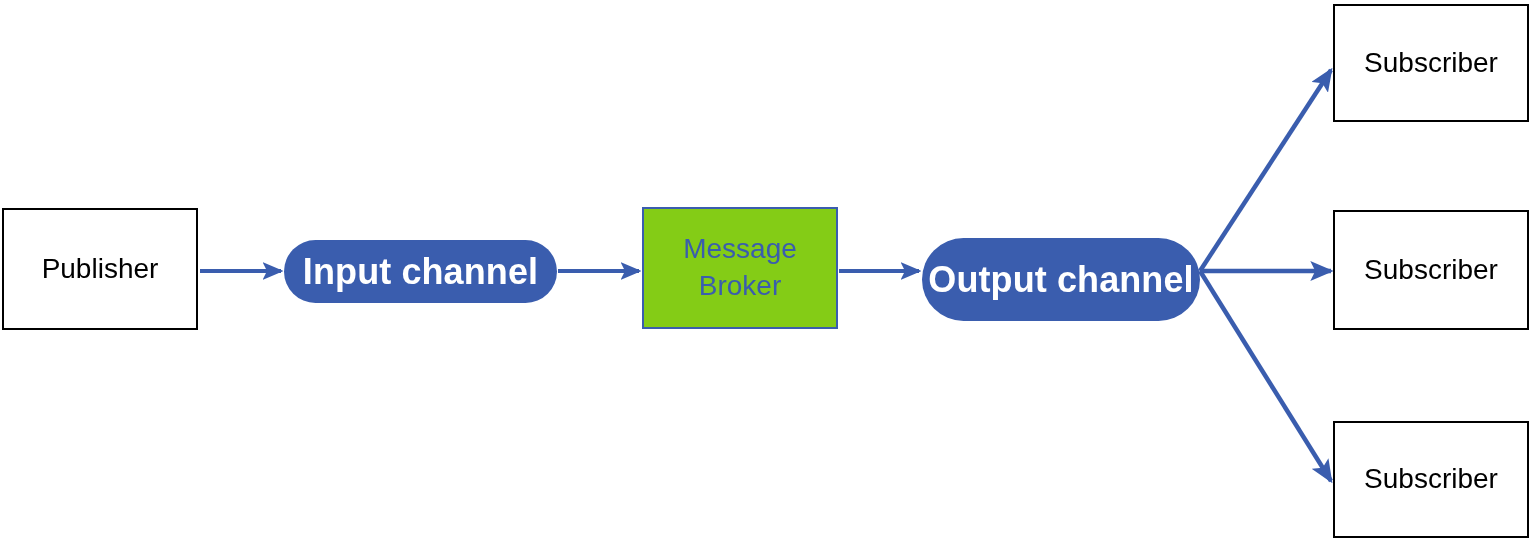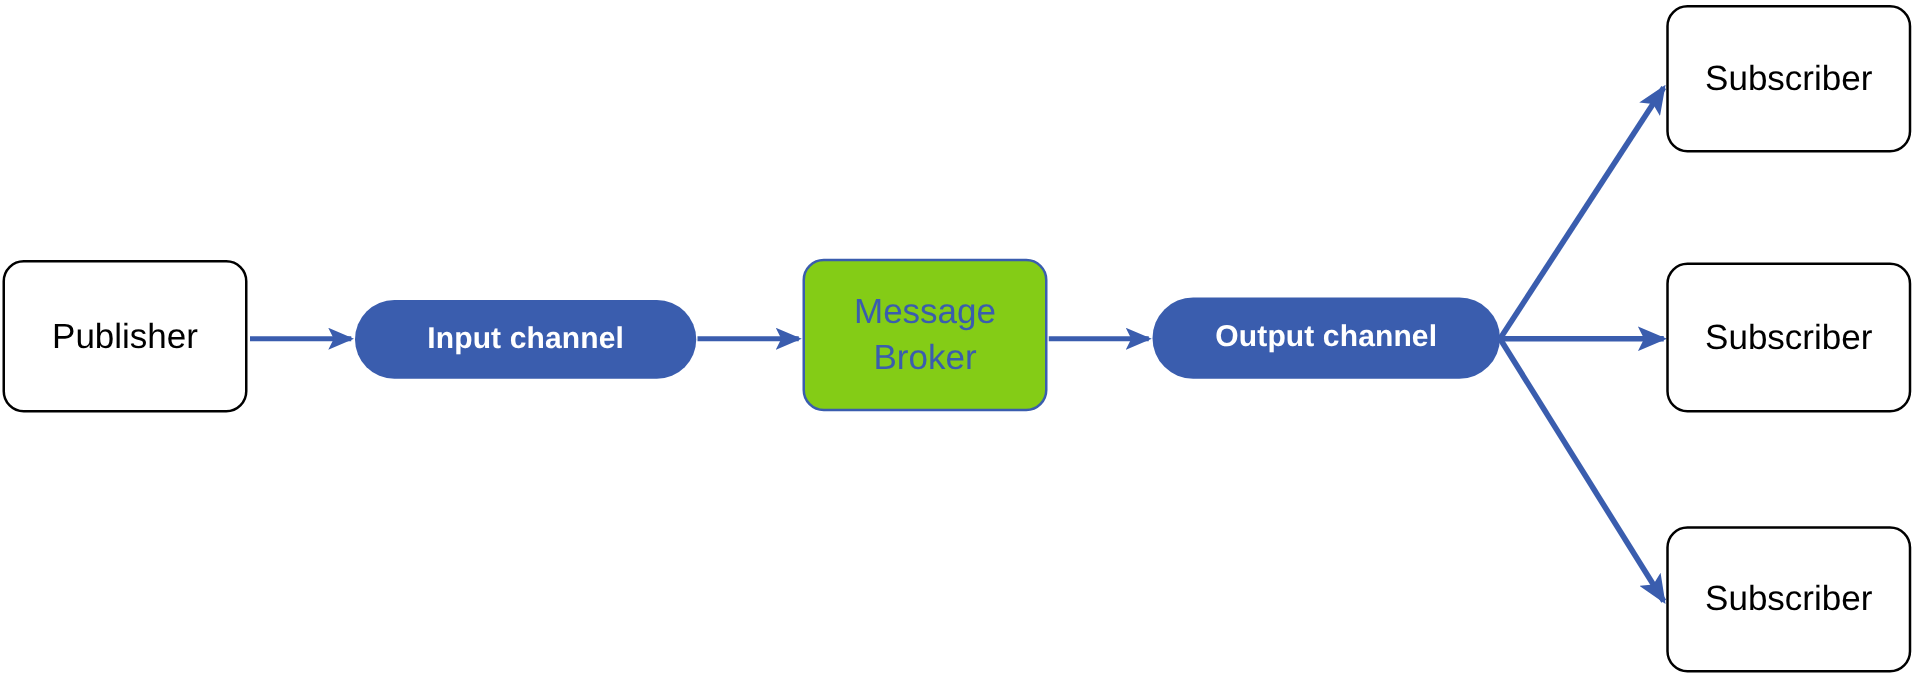--- a/index.html
+++ b/index.html
@@ -27,35 +27,34 @@
     height: 543px;
     pointer-events: none;
   }
   .node {
     position: absolute;
     box-sizing: border-box;
     display: flex;
     align-items: center;
     justify-content: center;
     text-align: center;
-    border-radius: 17px;
   }
   .plain-box {
     background: #ffffff;
     border: 2px solid #000000;
     color: #000000;
     font-size: 28px;
     font-weight: 400;
     line-height: 1.15;
   }
   .pill {
     background: #3a5dae;
     border-radius: 999px;
     color: #ffffff;
-    font-size: 24px;
+    font-size: 36px;
     font-weight: 700;
     line-height: 1.1;
     letter-spacing: 0.1px;
     text-align: right;
   }
   .broker-box {
     background: #84cc16;
     border: 2px solid #3a5dae;
     color: #3a5dae;
     font-size: 28px;
@@ -65,21 +64,21 @@
   .node-label {
     display: block;
     white-space: pre-line;
     padding: 0 6px;
   }
 
   
   #node-publisher  { left: 2px;    top: 208px; width: 196px; height: 122px; text-align: right; }
   #node-input      { left: 284px;  top: 240px; width: 273px; height: 63px;  }
   #node-broker     { left: 642px;  top: 207px; width: 196px; height: 122px; }
-  #node-output     { left: 922px;  top: 238px; width: 278px; height: 65px;  }
+  #node-output     { left: 922px;  top: 238px; width: 278px; height: 83px;  }
   #node-sub-1      { left: 1333px; top: 4px;   width: 196px; height: 118px; }
   #node-sub-2      { left: 1333px; top: 210px; width: 196px; height: 120px; }
   #node-sub-3      { left: 1333px; top: 421px; width: 196px; height: 117px; }
 </style>
 </head>
 <body>
 
 <div id="canvas">
 
   <svg class="edges" viewBox="0 0 1531 543" xmlns="http://www.w3.org/2000/svg">

